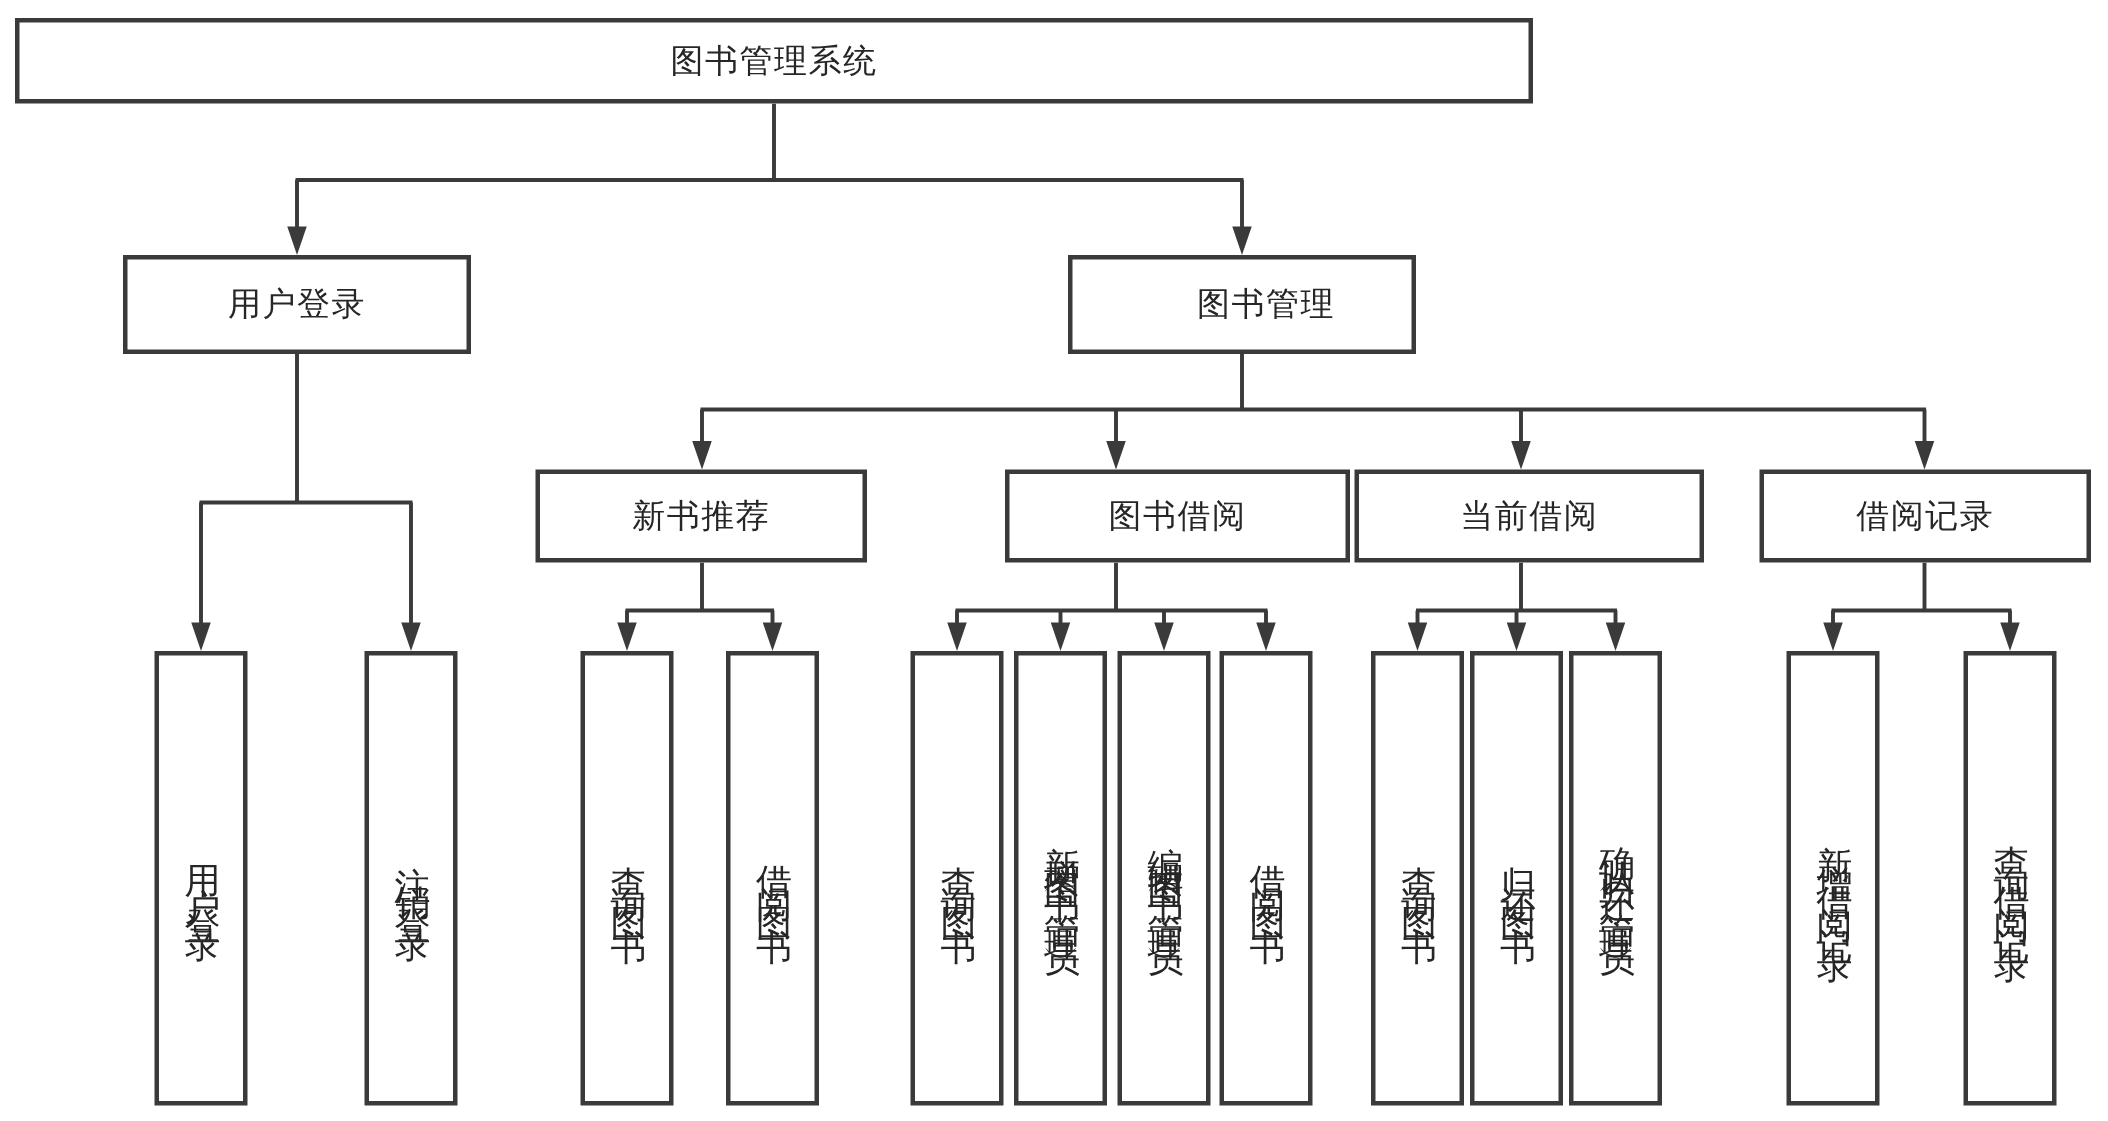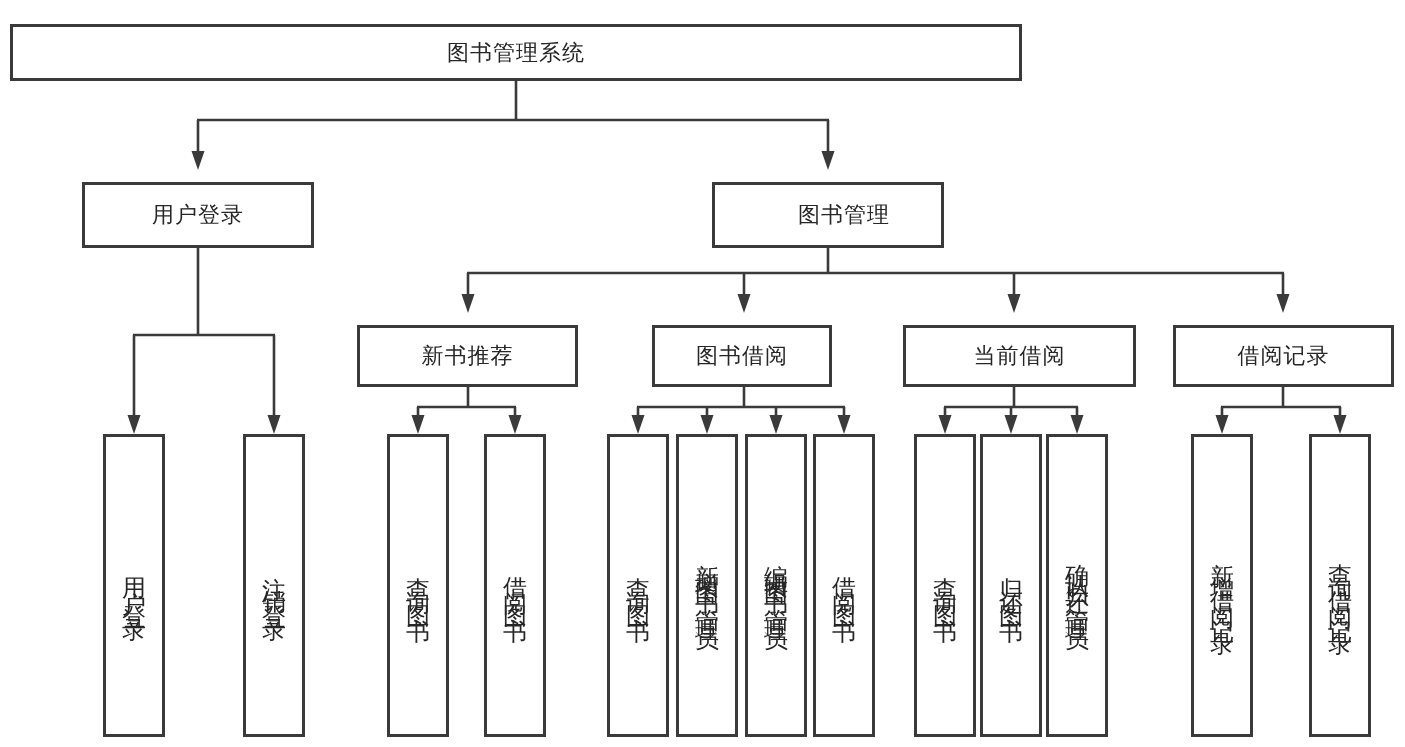--- a/index.html
+++ b/index.html
@@ -21,21 +21,21 @@
     position: absolute;
     box-sizing: border-box;
     background: #ffffff;
     border: 3px solid #3a3a3a;
     display: flex;
     align-items: center;
     justify-content: center;
     color: #262626;
     z-index: 2;
   }
-  .hnode { font-size: 22px; letter-spacing: 1px; margin-top: 12px; }
+  .hnode { font-size: 22px; letter-spacing: 1px; }
   .root-node { border-width: 3px; }
   .vnode { flex-direction: column; }
   .vtext {
     writing-mode: vertical-rl;
     text-orientation: mixed;
     font-size: 24px;
     letter-spacing: 14px;
     color: #262626;
     line-height: 1;
   }
@@ -101,21 +101,21 @@
   <div class="node hnode" style="left:82px; top:170px; width:232px; height:66px;">
     <span>用户登录</span>
   </div>
   <div class="node hnode" style="left:712px; top:170px; width:232px; height:66px;padding-left:32px;">
     <span>图书管理</span>
   </div>
 
   <div class="node hnode" style="left:357px; top:313px; width:221px; height:62px;">
     <span>新书推荐</span>
   </div>
-  <div class="node hnode" style="left:652px; top:313px; width:180px; height:62px;">
+  <div class="node hnode" style="left:670px; top:313px; width:230px; height:62px;">
     <span>图书借阅</span>
   </div>
   <div class="node hnode" style="left:903px; top:313px; width:233px; height:62px;">
     <span>当前借阅</span>
   </div>
   <div class="node hnode" style="left:1173px; top:313px; width:221px; height:62px;">
     <span>借阅记录</span>
   </div>
 
   <div class="node vnode" style="left:103px; top:434px; width:62px; height:303px;">

